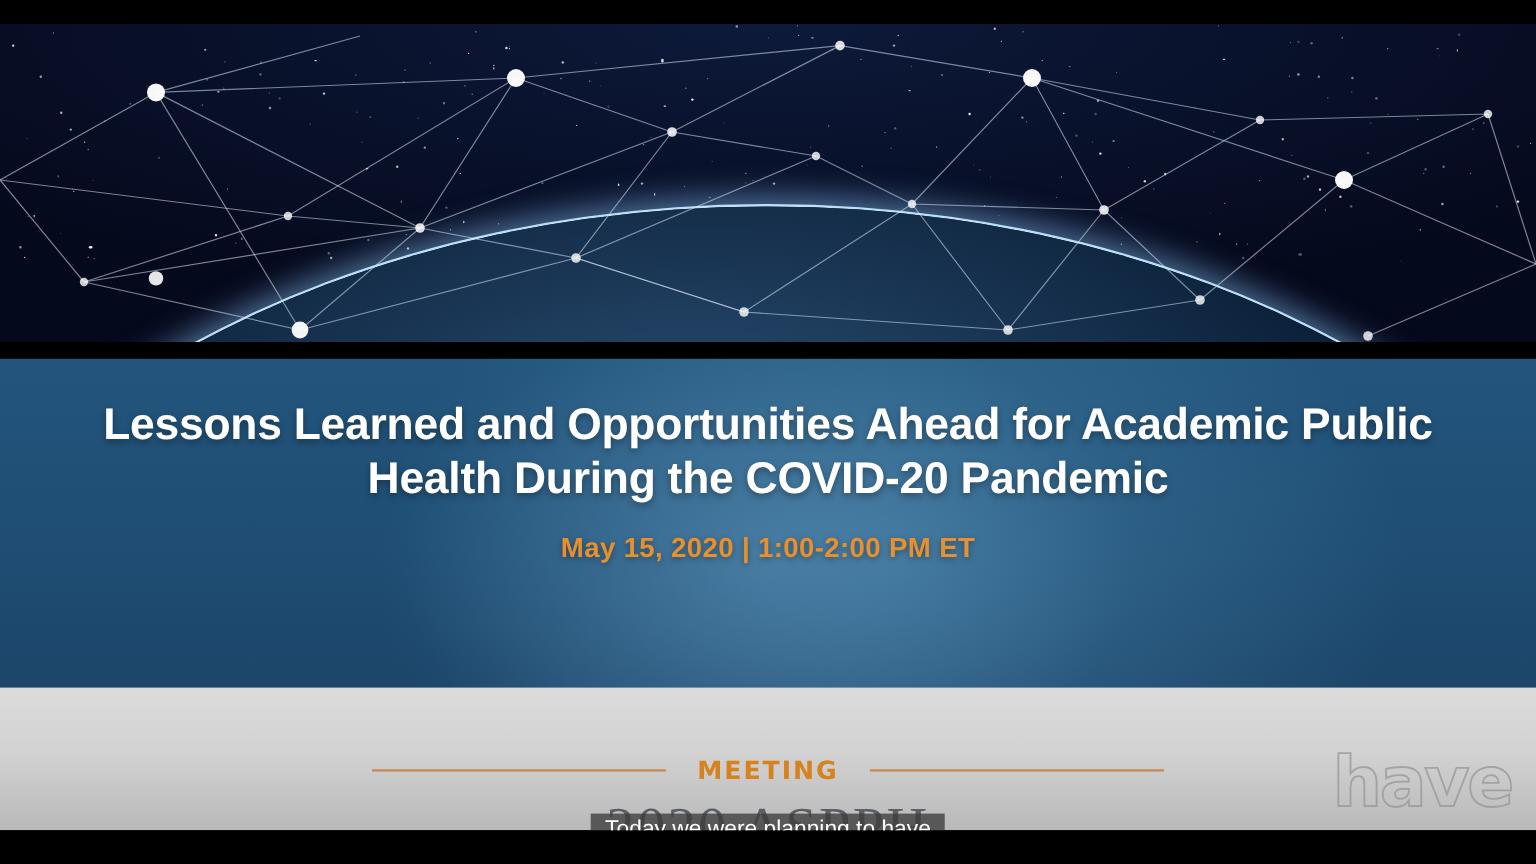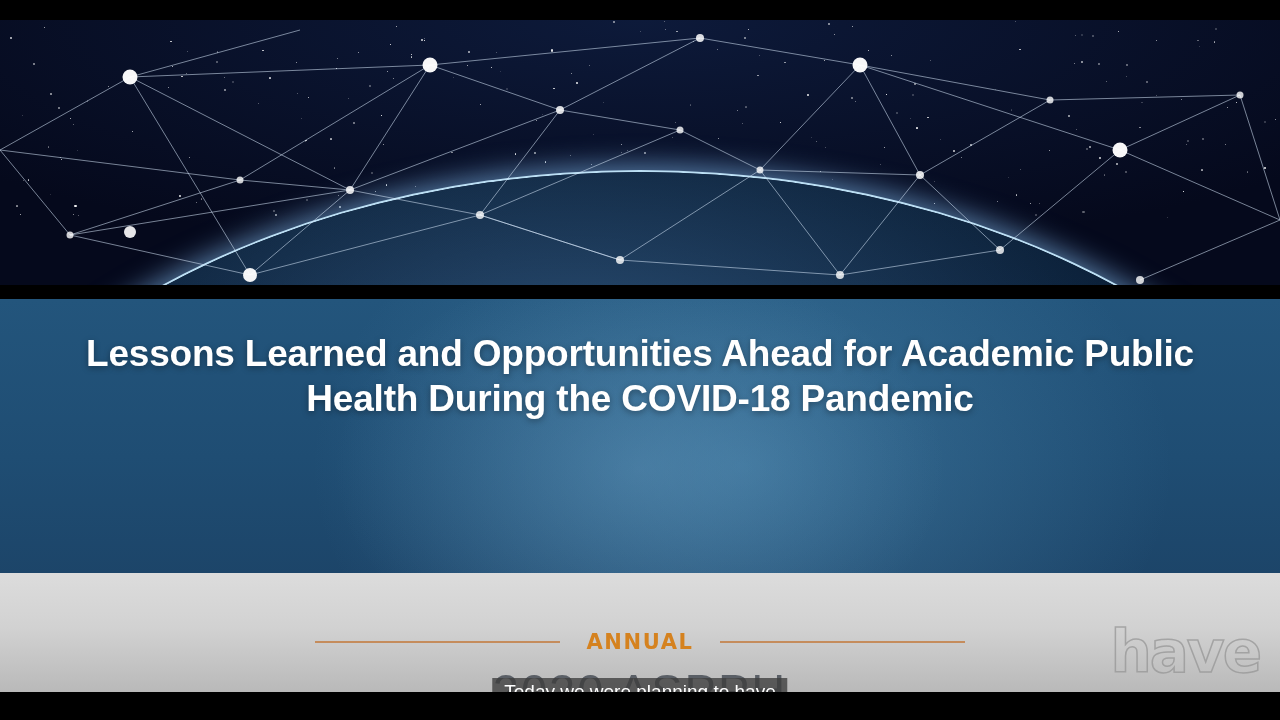--- a/index.html
+++ b/index.html
@@ -64,21 +64,21 @@
   .virtual-row { position:absolute; left:0; top:57px; width:1280px;
                  display:flex; align-items:center; justify-content:center; gap:26px; }
   .vrule { width:245px; height:2px; background:#c58c5c; }
   .vlabel { color:#d5821f; font-size:21px; font-weight:bold; letter-spacing:1.6px;
             font-family:"DejaVu Sans", sans-serif; }
 
   
   .wordmark { position:absolute; left:0; top:90px; width:1280px;
               display:flex; align-items:baseline; justify-content:center; }
   .wm-thin { color:#5a5f66; font-size:47px; font-weight:400; letter-spacing:2px;
-             font-family:Liberation Sans, sans-serif; }
+             font-family:Liberation Serif, serif; }
   .wm-annual { color:#1f5f7a; font-size:47px; font-weight:bold; letter-spacing:-.5px;
                font-family:"DejaVu Sans", sans-serif; margin-left:12px; }
   .wm-meeting { color:#4f9183; font-size:47px; font-weight:bold; letter-spacing:-.5px;
                 font-family:"DejaVu Sans", sans-serif; margin-left:10px; }
 
   
   .caption { position:absolute; left:50%; transform:translateX(-50%); top:678px;
              background:rgba(60,60,60,.78); color:#fff; font-size:19px;
              padding:3px 12px 6px 12px; white-space:nowrap; z-index:35; }
 
@@ -385,30 +385,31 @@
           <circle cx="70" cy="215" r="3.5" opacity=".8"></circle>
           <circle cx="1140" cy="260" r="4" opacity=".8"></circle>
         </g>
       </svg>
     </div>
 
     <div class="band">
       <div class="band-glow"></div>
       <div class="title">
         <div>Lessons Learned and Opportunities Ahead for Academic Public</div>
-        <div>Health During the COVID-18 Pandemic</div>
+        <div>Health During the COVID-20 Pandemic</div>
       </div>
+      <div class="subtitle">May 15, 2020  |  1:00-2:00 PM ET</div>
     </div>
 
     <div class="footer">
       <div class="zoom-mark">have</div>
 
       <div class="virtual-row">
         <span class="vrule"></span>
-        <span class="vlabel">ANNUAL</span>
+        <span class="vlabel">MEETING</span>
         <span class="vrule"></span>
       </div>
 
       <div class="wordmark">
         <span class="wm-thin">2020 ASPPH</span>
       </div>
     </div>
 
   </div>
 

